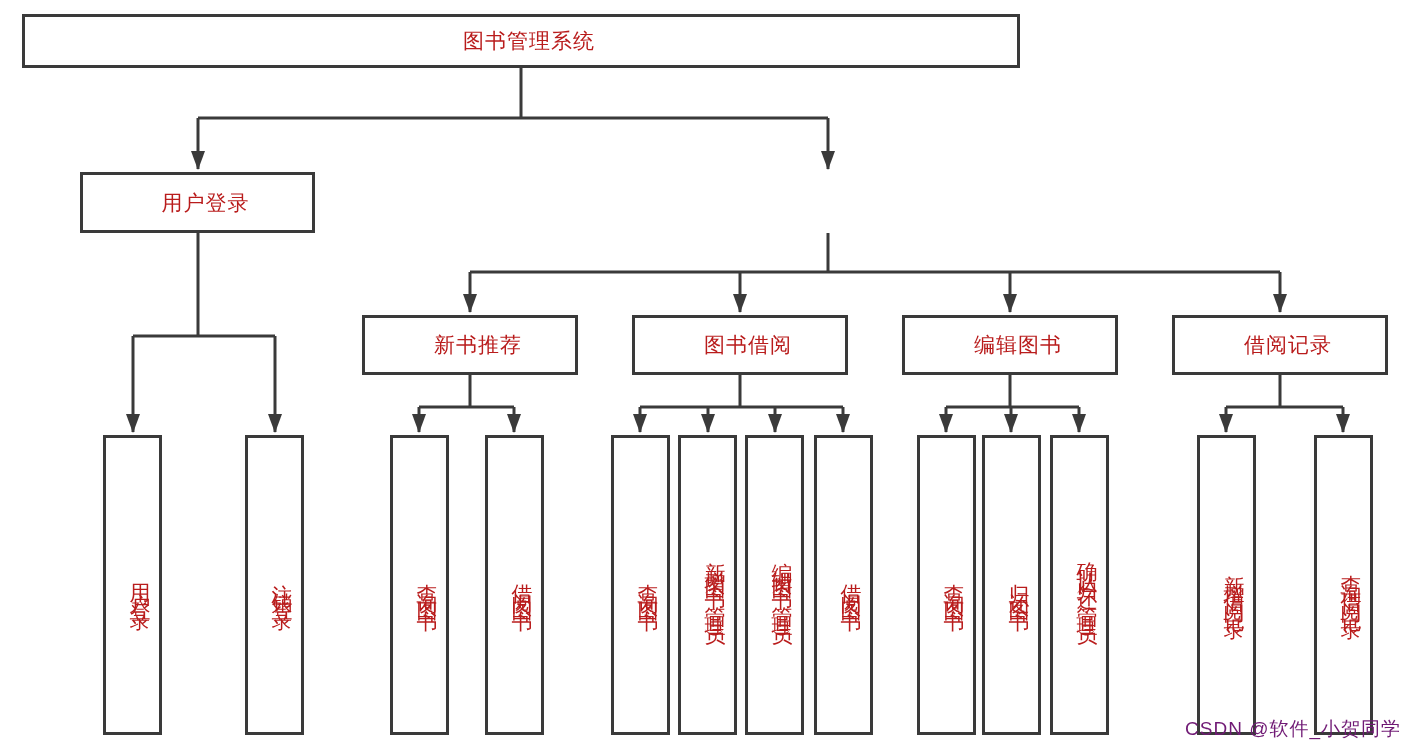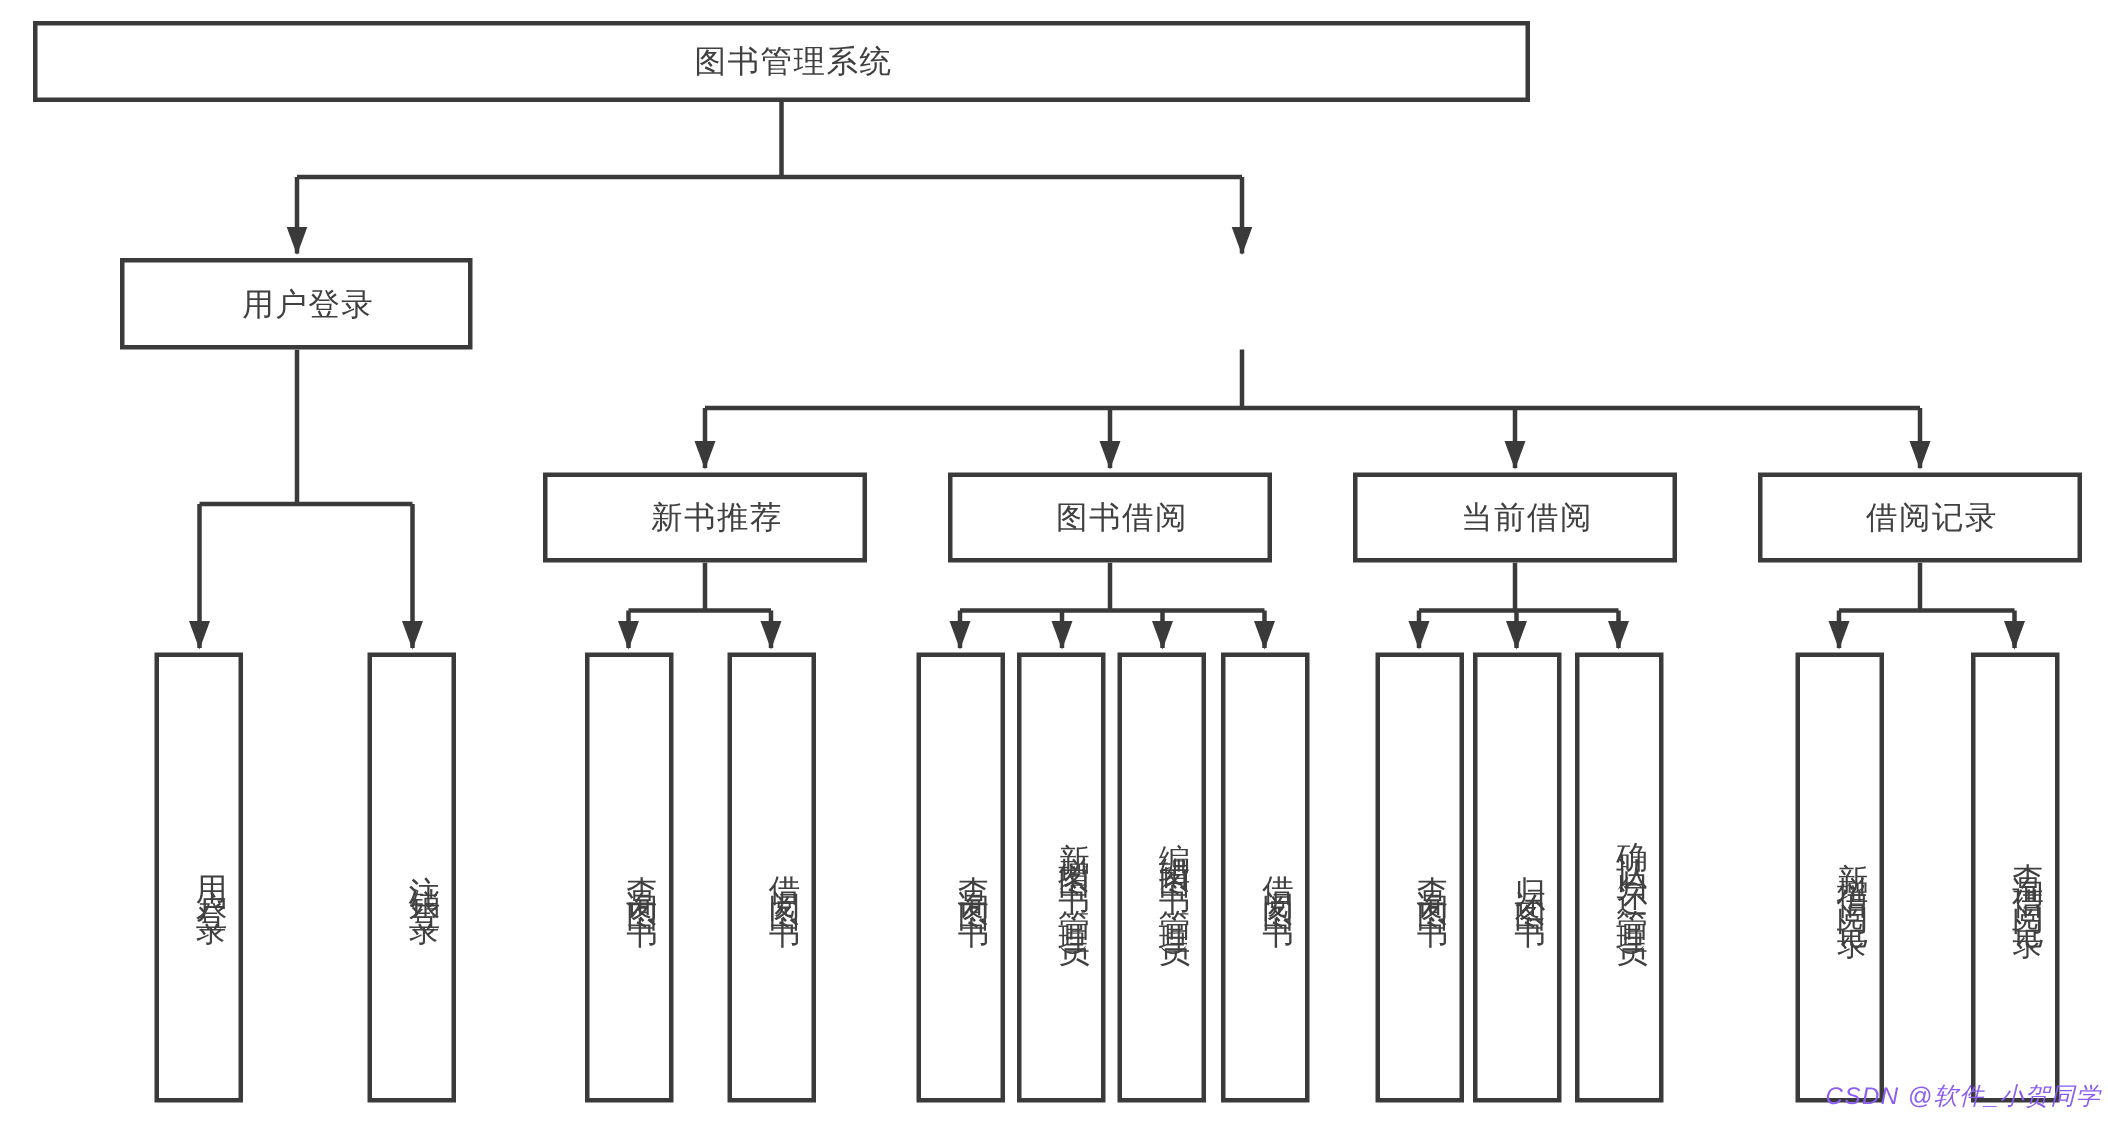--- a/index.html
+++ b/index.html
@@ -22,21 +22,21 @@
     pointer-events: none;
   }
   .node {
     position: absolute;
     box-sizing: border-box;
     border: 3px solid #3a3a3a;
     background: #ffffff;
     display: flex;
     align-items: center;
     justify-content: center;
-    color: #404040;
+    color: #b91c1c;
     z-index: 2;
     padding-left: 16px;
   }
   .node-root {
     left: 22px; top: 14px;
     width: 998px; height: 54px;
     font-size: 21px;
     letter-spacing: 1px;
   }
   .node-branch {
@@ -58,25 +58,24 @@
     writing-mode: vertical-rl;
     text-orientation: mixed;
     letter-spacing: 9px;
     line-height: 1;
     white-space: nowrap;
   }
   .watermark {
     position: absolute;
     right: 4px;
     bottom: 5px;
-    font-size: 16px;
-    color: #8b5cf6;
+    font-size: 19px;
+    color: #701a75;
     z-index: 6;
     letter-spacing: 1px;
-    font-style: italic;
   }
 </style>
 </head>
 <body>
 
 <div class="stage">
 
   <svg class="connectors" viewBox="0 0 1405 747" xmlns="http://www.w3.org/2000/svg">
     <defs>
       <marker id="arrow" markerUnits="userSpaceOnUse" markerWidth="20" markerHeight="16" refX="18" refY="7" orient="auto">
@@ -128,21 +127,21 @@
     <span>用户登录</span>
   </div>
 
   <div class="node node-sub" style="left:632px; top:315px;">
     <span>图书借阅</span>
   </div>
   <div class="node node-sub" style="left:362px; top:315px;">
     <span>新书推荐</span>
   </div>
   <div class="node node-sub" style="left:902px; top:315px;">
-    <span>当前借阅</span>
+    <span>编辑图书</span>
   </div>
   <div class="node node-sub" style="left:1172px; top:315px;">
     <span>借阅记录</span>
   </div>
 
   <div class="node node-leaf" style="left:103px;">
     <span class="vtext">用户登录</span>
   </div>
   <div class="node node-leaf" style="left:245px;">
     <span class="vtext">注销登录</span>

